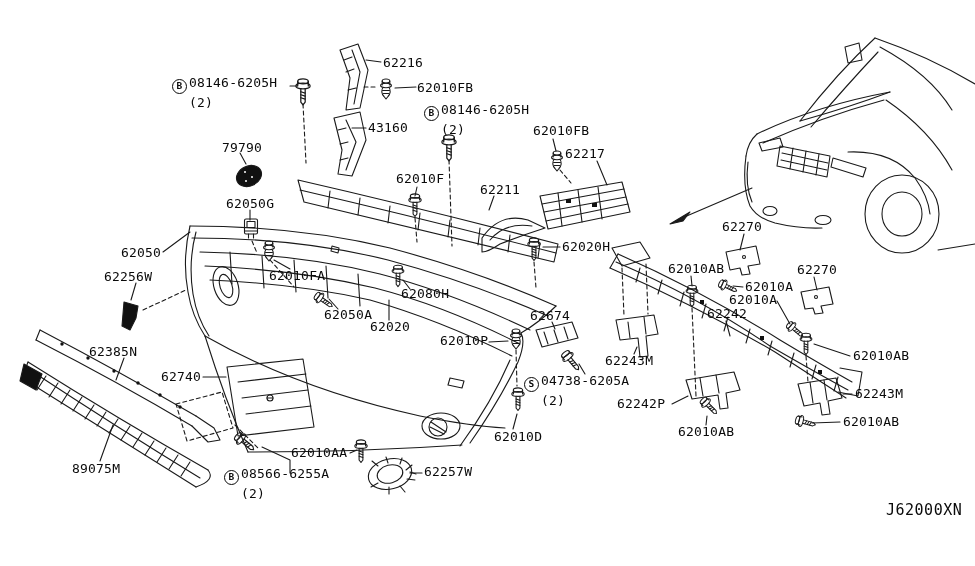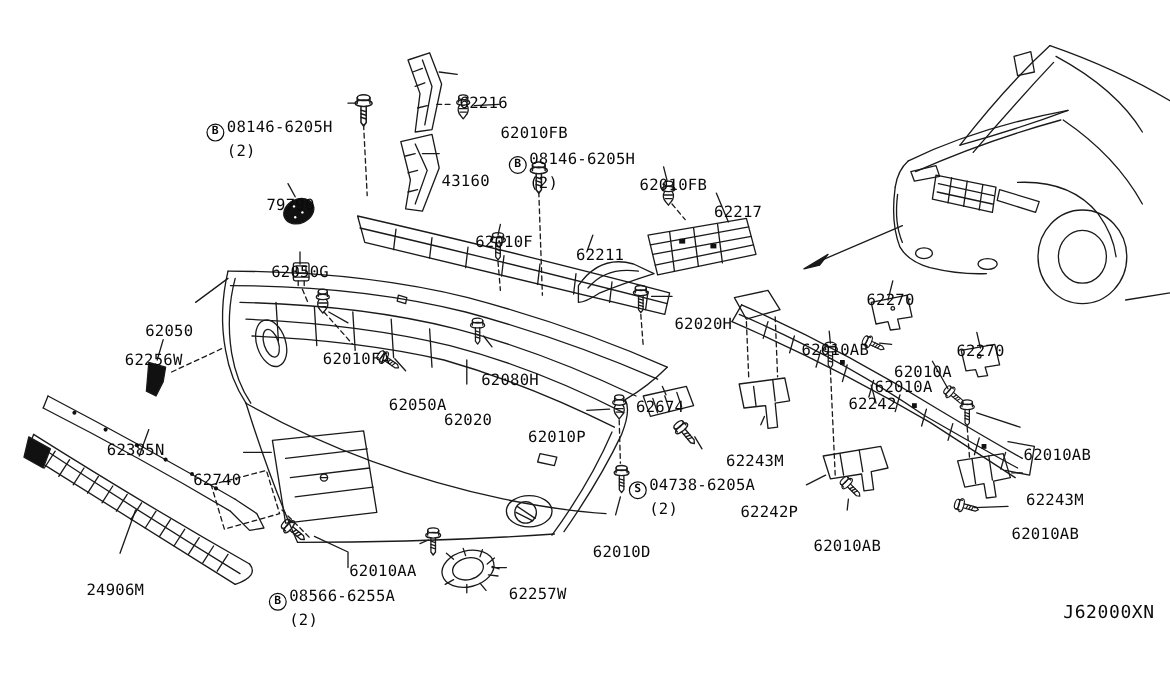--- a/index.html
+++ b/index.html
@@ -1,19 +1,19 @@
 <!DOCTYPE html>
 <html><head>
 <meta charset="utf-8">
 <style>
   html,body{margin:0;padding:0;background:#fff;}
   .stage{position:relative;width:975px;height:566px;background:#ffffff;overflow:hidden;
          font-family:"DejaVu Sans Mono", monospace;color:#0a0a0a;}
   .stage svg{position:absolute;left:0;top:0;}
-  .lbl{position:absolute;font-size:13px;line-height:13px;white-space:nowrap;letter-spacing:.2px;z-index:5;margin-top:24px;}
+  .lbl{position:absolute;font-size:13px;line-height:13px;white-space:nowrap;letter-spacing:.2px;z-index:5;}
   .circ{display:inline-block;width:13px;height:13px;border:1.3px solid #0a0a0a;border-radius:50%;
         font-size:9.5px;line-height:12px;text-align:center;vertical-align:-2px;margin-right:2px;font-weight:bold;}
   .qty{margin-left:17px;margin-top:2px;}
   .code{position:absolute;font-size:15px;line-height:15px;letter-spacing:.5px;z-index:5;}
 </style>
 </head>
 <body>
 
 <div class="stage">
 
@@ -301,21 +301,21 @@
   </g>
 </svg>
 
 <div class="lbl" style="left:172px;top:76px"><span class="circ">B</span><span>08146-6205H</span><div class="qty">(2)</div></div>
 <div class="lbl" style="left:383px;top:56px"><span>62216</span></div>
 <div class="lbl" style="left:417px;top:81px"><span>62010FB</span></div>
 <div class="lbl" style="left:424px;top:103px"><span class="circ">B</span><span>08146-6205H</span><div class="qty">(2)</div></div>
 <div class="lbl" style="left:368px;top:121px"><span>43160</span></div>
 <div class="lbl" style="left:222px;top:141px"><span>79790</span></div>
 <div class="lbl" style="left:533px;top:124px"><span>62010FB</span></div>
-<div class="lbl" style="left:595px;top:147px"><span>62217</span></div>
+<div class="lbl" style="left:565px;top:147px"><span>62217</span></div>
 <div class="lbl" style="left:396px;top:172px"><span>62010F</span></div>
 <div class="lbl" style="left:480px;top:183px"><span>62211</span></div>
 <div class="lbl" style="left:226px;top:197px"><span>62050G</span></div>
 <div class="lbl" style="left:562px;top:240px"><span>62020H</span></div>
 <div class="lbl" style="left:121px;top:246px"><span>62050</span></div>
 <div class="lbl" style="left:104px;top:270px"><span>62256W</span></div>
 <div class="lbl" style="left:269px;top:269px"><span>62010FA</span></div>
 <div class="lbl" style="left:401px;top:287px"><span>62080H</span></div>
 <div class="lbl" style="left:324px;top:308px"><span>62050A</span></div>
 <div class="lbl" style="left:370px;top:320px"><span>62020</span></div>
@@ -332,18 +332,18 @@
 <div class="lbl" style="left:729px;top:293px"><span>62010A</span></div>
 <div class="lbl" style="left:605px;top:354px"><span>62243M</span></div>
 <div class="lbl" style="left:853px;top:349px"><span>62010AB</span></div>
 <div class="lbl" style="left:617px;top:397px"><span>62242P</span></div>
 <div class="lbl" style="left:678px;top:425px"><span>62010AB</span></div>
 <div class="lbl" style="left:855px;top:387px"><span>62243M</span></div>
 <div class="lbl" style="left:843px;top:415px"><span>62010AB</span></div>
 <div class="lbl" style="left:494px;top:430px"><span>62010D</span></div>
 <div class="lbl" style="left:291px;top:446px"><span>62010AA</span></div>
 <div class="lbl" style="left:224px;top:467px"><span class="circ">B</span><span>08566-6255A</span><div class="qty">(2)</div></div>
-<div class="lbl" style="left:72px;top:462px"><span>24906M</span></div>
+<div class="lbl" style="left:72px;top:462px"><span>89075M</span></div>
 <div class="lbl" style="left:424px;top:465px"><span>62257W</span></div>
 
 <div class="code" style="left:886px;top:503px">J62000XN</div>
 
 </div>
 
 </body></html>

